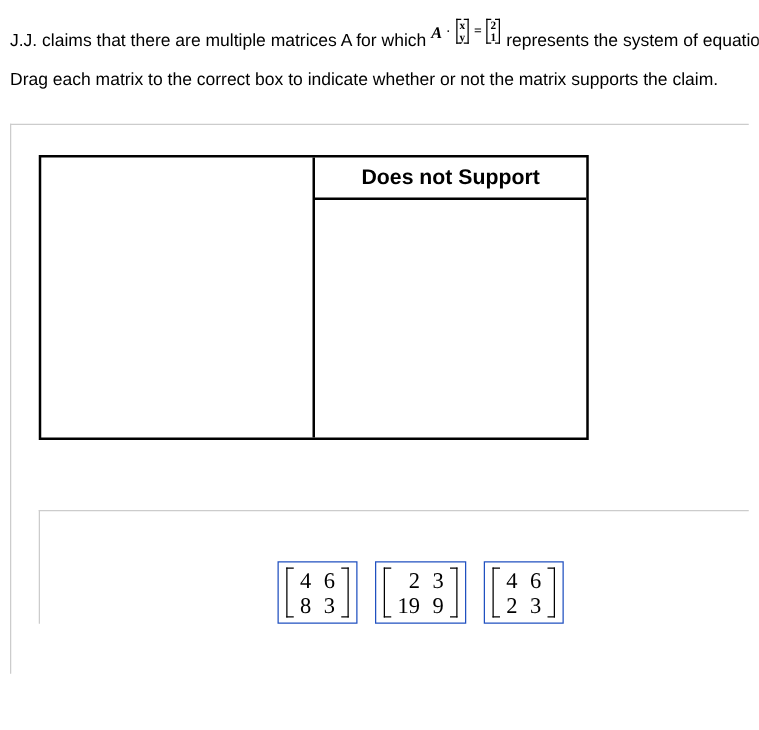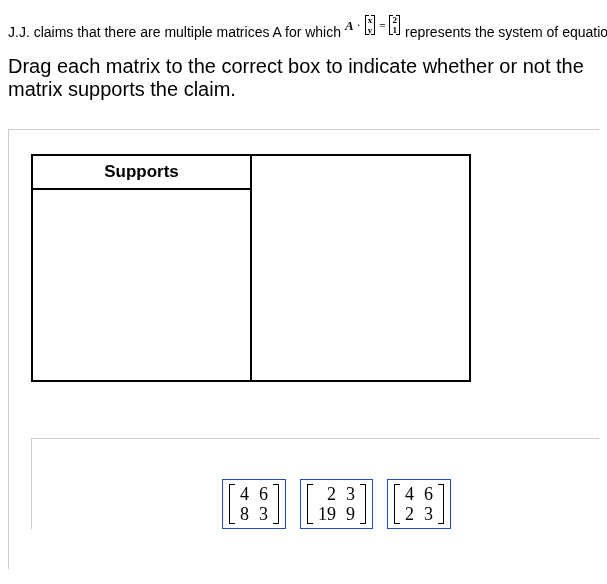--- a/index.html
+++ b/index.html
@@ -53,21 +53,21 @@
     top: 0; bottom: 0;
     width: 3px;
     border-top: 1px solid #000;
     border-bottom: 1px solid #000;
   }
   .mini-bracket::before { left: 0; border-left: 1px solid #000; }
   .mini-bracket::after  { right: 0; border-right: 1px solid #000; }
   .eq-sign { margin: 0 3px; font-size: 11px; font-weight: bold; }
 
   .instruction {
-    font-size: 20px;
+    font-size: 14px;
     margin-bottom: 28px;
   }
 
   .workspace {
     border-top: 1px solid #ccc;
     border-left: 1px solid #ccc;
     padding: 24px 0 0 22px;
     min-height: 440px;
     box-sizing: border-box;
   }
@@ -159,24 +159,24 @@
     </span>
   </span>
   <span class="txt">represents the system of equations</span>
 </div>
 
 <div class="instruction">Drag each matrix to the correct box to indicate whether or not the matrix supports the claim.</div>
 
 <div class="workspace">
   <div class="drop-table">
     <div class="drop-col left">
-      <div class="drop-header">Supports</div>
       <div class="drop-zone"></div>
     </div>
     <div class="drop-col">
+      <div class="drop-header">Does not Support</div>
       <div class="drop-zone"></div>
     </div>
   </div>
 
   <div class="tile-shelf-wrap">
     <div class="tile-row">
       <div class="tile">
         <span class="matrix">
           <span class="mcol">
             <span>4</span>

